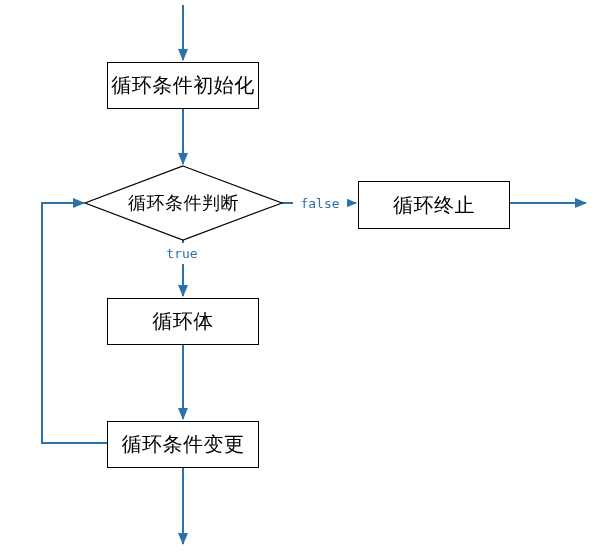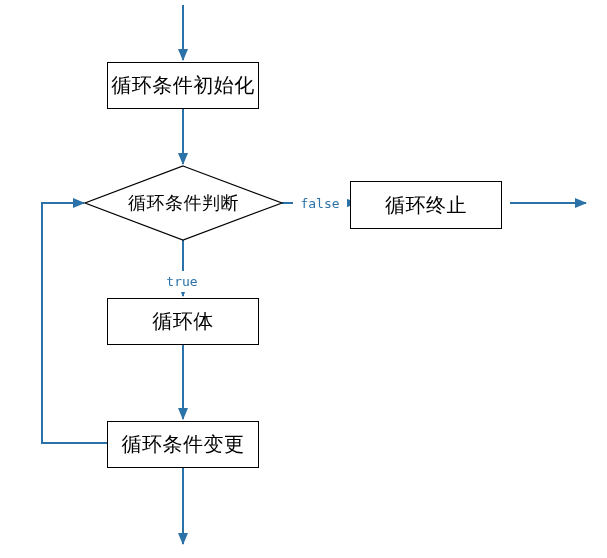--- a/index.html
+++ b/index.html
@@ -75,29 +75,29 @@
   </svg>
 
   <div class="node" style="left:107px;top:62px;width:152px;height:47px;">
     <span>循环条件初始化</span>
   </div>
 
   <div class="diamond-label" style="left:95px;top:190px;width:177px;height:26px;">
     <span>循环条件判断</span>
   </div>
 
-  <div class="node" style="left:350px;top:181px;width:152px;height:48px;">
+  <div class="node" style="left:358px;top:181px;width:152px;height:48px;">
     <span>循环终止</span>
   </div>
 
   <div class="node" style="left:107px;top:421px;width:152px;height:47px;">
     <span>循环条件变更</span>
   </div>
 
   <div class="node" style="left:107px;top:298px;width:152px;height:47px;">
     <span>循环体</span>
   </div>
 
   <div class="edge-label" style="left:293px;top:193px;width:54px;height:21px;">false</div>
 
-  <div class="edge-label" style="left:159px;top:271px;width:46px;height:21px;text-align:center;">true</div>
+  <div class="edge-label" style="left:159px;top:243px;width:46px;height:21px;text-align:center;">true</div>
 
 </div>
 
 </body></html>

